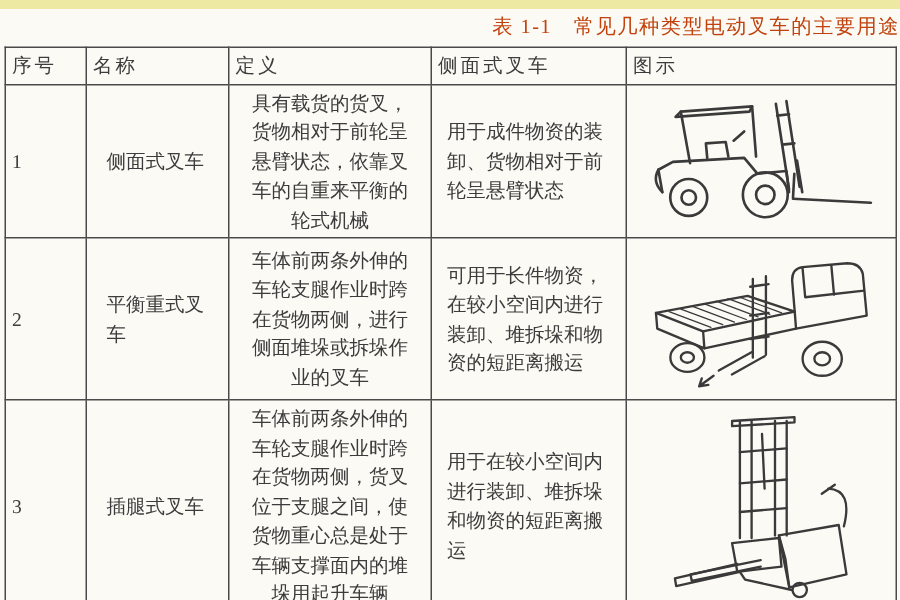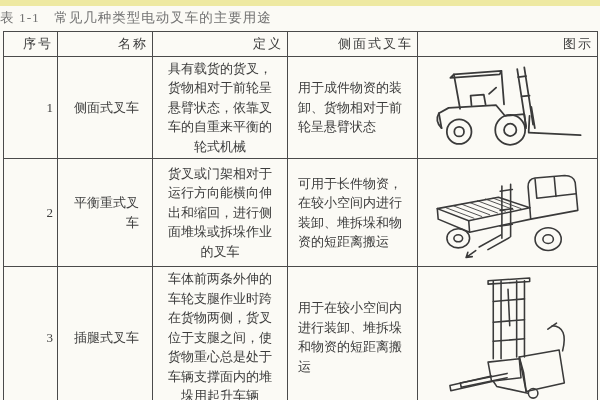--- a/index.html
+++ b/index.html
@@ -6,29 +6,29 @@
   body{
     width:600px;height:400px;overflow:hidden;
     background:#fbfaf5;
     font-family:"Liberation Serif","DejaVu Serif",serif;
     color:#3c3c3c;
     position:relative;
   }
   .top-strip{position:absolute;top:0;left:0;width:600px;height:6px;background:#eee9a2;}
   .title{
     position:absolute;top:9px;left:0;width:600px;
-    text-align:left;font-size:13.5px;letter-spacing:1px;color:#737373;
+    text-align:right;font-size:13.5px;letter-spacing:1px;color:#c2410c;
   }
   table.doc-table{
     position:absolute;top:31px;left:3px;
     border-collapse:collapse;table-layout:fixed;width:594px;
   }
   .doc-table td,.doc-table th{
     border:1.6px solid #4a4a4a;
-    font-weight:normal;vertical-align:middle;text-align:right;
+    font-weight:normal;vertical-align:middle;text-align:left;
     font-size:13px;line-height:1.5;
     padding:2px 4px;overflow:hidden;
   }
   .doc-table th{height:17px;font-size:13px;letter-spacing:2px;}
   .row-1 td{height:93px;}
   .row-2 td{height:103px;}
   .row-3 td{height:133px;}
   td.cell-name{padding:2px 13px;}
   td.cell-def{padding:2px 12px;text-align:center;margin-left:38px;}
   td.cell-use{padding:2px 10px;text-align:left;}
@@ -87,21 +87,21 @@
                 <circle cx="90" cy="76" r="7"></circle>
           </g>
         </svg>
       </div>
     </td>
   </tr>
 
   <tr class="row-2">
     <td>2</td>
     <td class="cell-name">平衡重式叉车</td>
-    <td class="cell-def">货叉或门架相对于运行方向能横向伸出和缩回，进行侧面堆垛或拆垛作业的叉车</td>
+    <td class="cell-def">车体前两条外伸的车轮支腿作业时跨在货物两侧，进行侧面堆垛或拆垛作业的叉车</td>
     <td class="cell-use">可用于长件物资，在较小空间内进行装卸、堆拆垛和物资的短距离搬运</td>
     <td class="cell-illu">
       <div class="illu">
         <svg width="166" height="96" viewBox="0 0 190 110">
           <g fill="none" stroke="#3a3a3a" stroke-width="1.8" stroke-linecap="round" stroke-linejoin="round">
             <path d="M14 50 L84 37 L120 49 L50 64 Z"></path>
             <path d="M14 50 L15 62 L51 77 L50 64"></path>
             <path d="M51 77 L121 62 L120 49"></path>
             <g stroke-width="1">
               <path d="M24 49 L56 61 M33 47 L65 59 M42 45 L74 57 M51 43 L83 55 M60 41 L92 53 M69 39 L101 51 M78 38 L110 50"></path>

